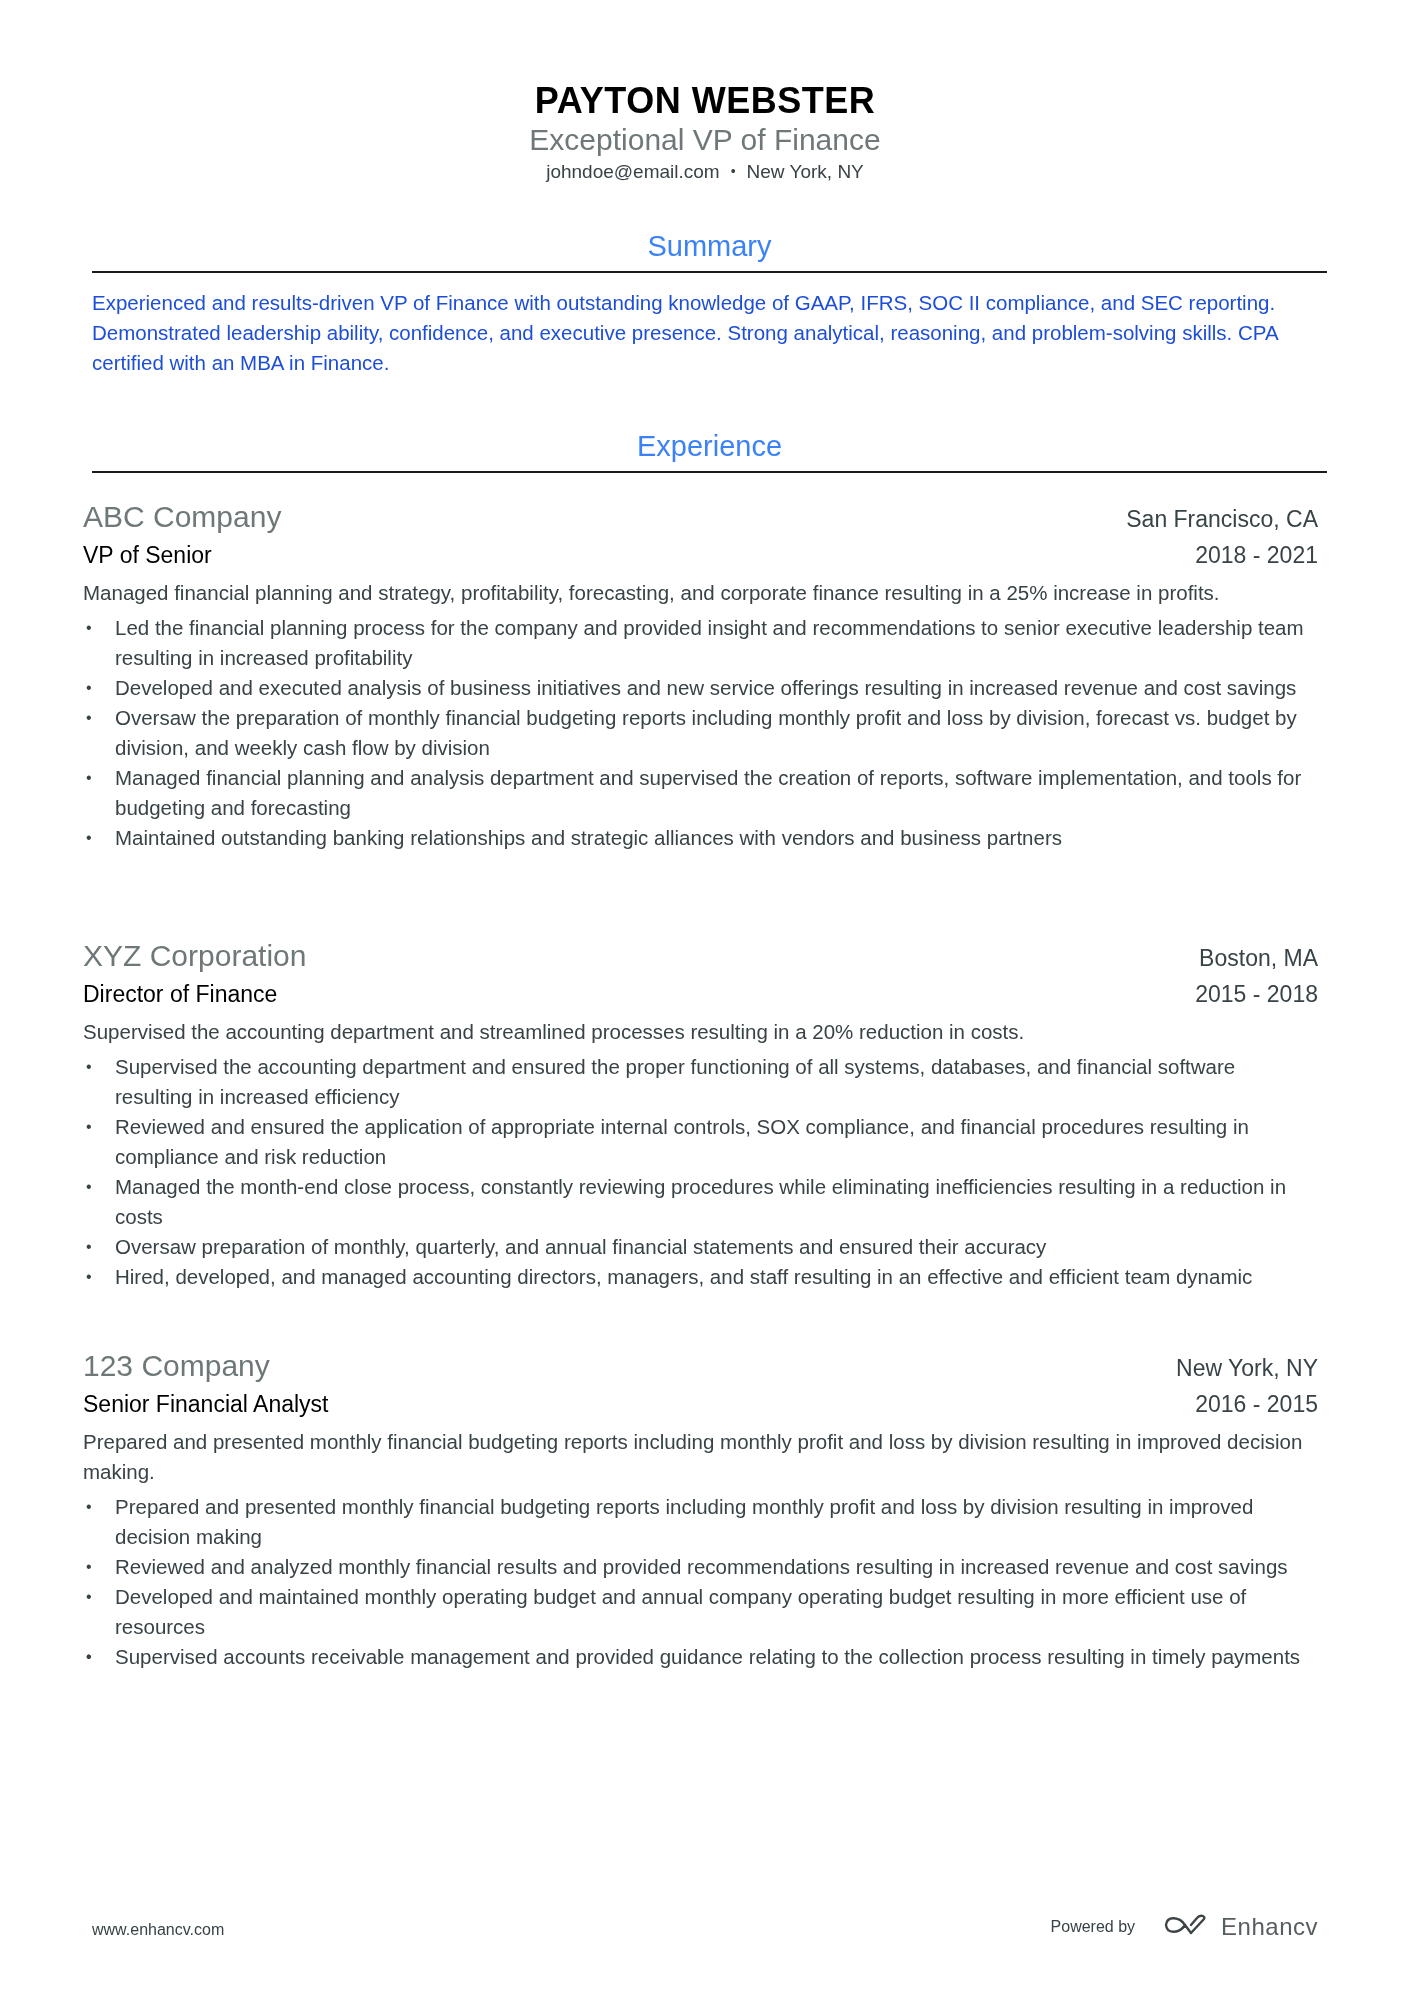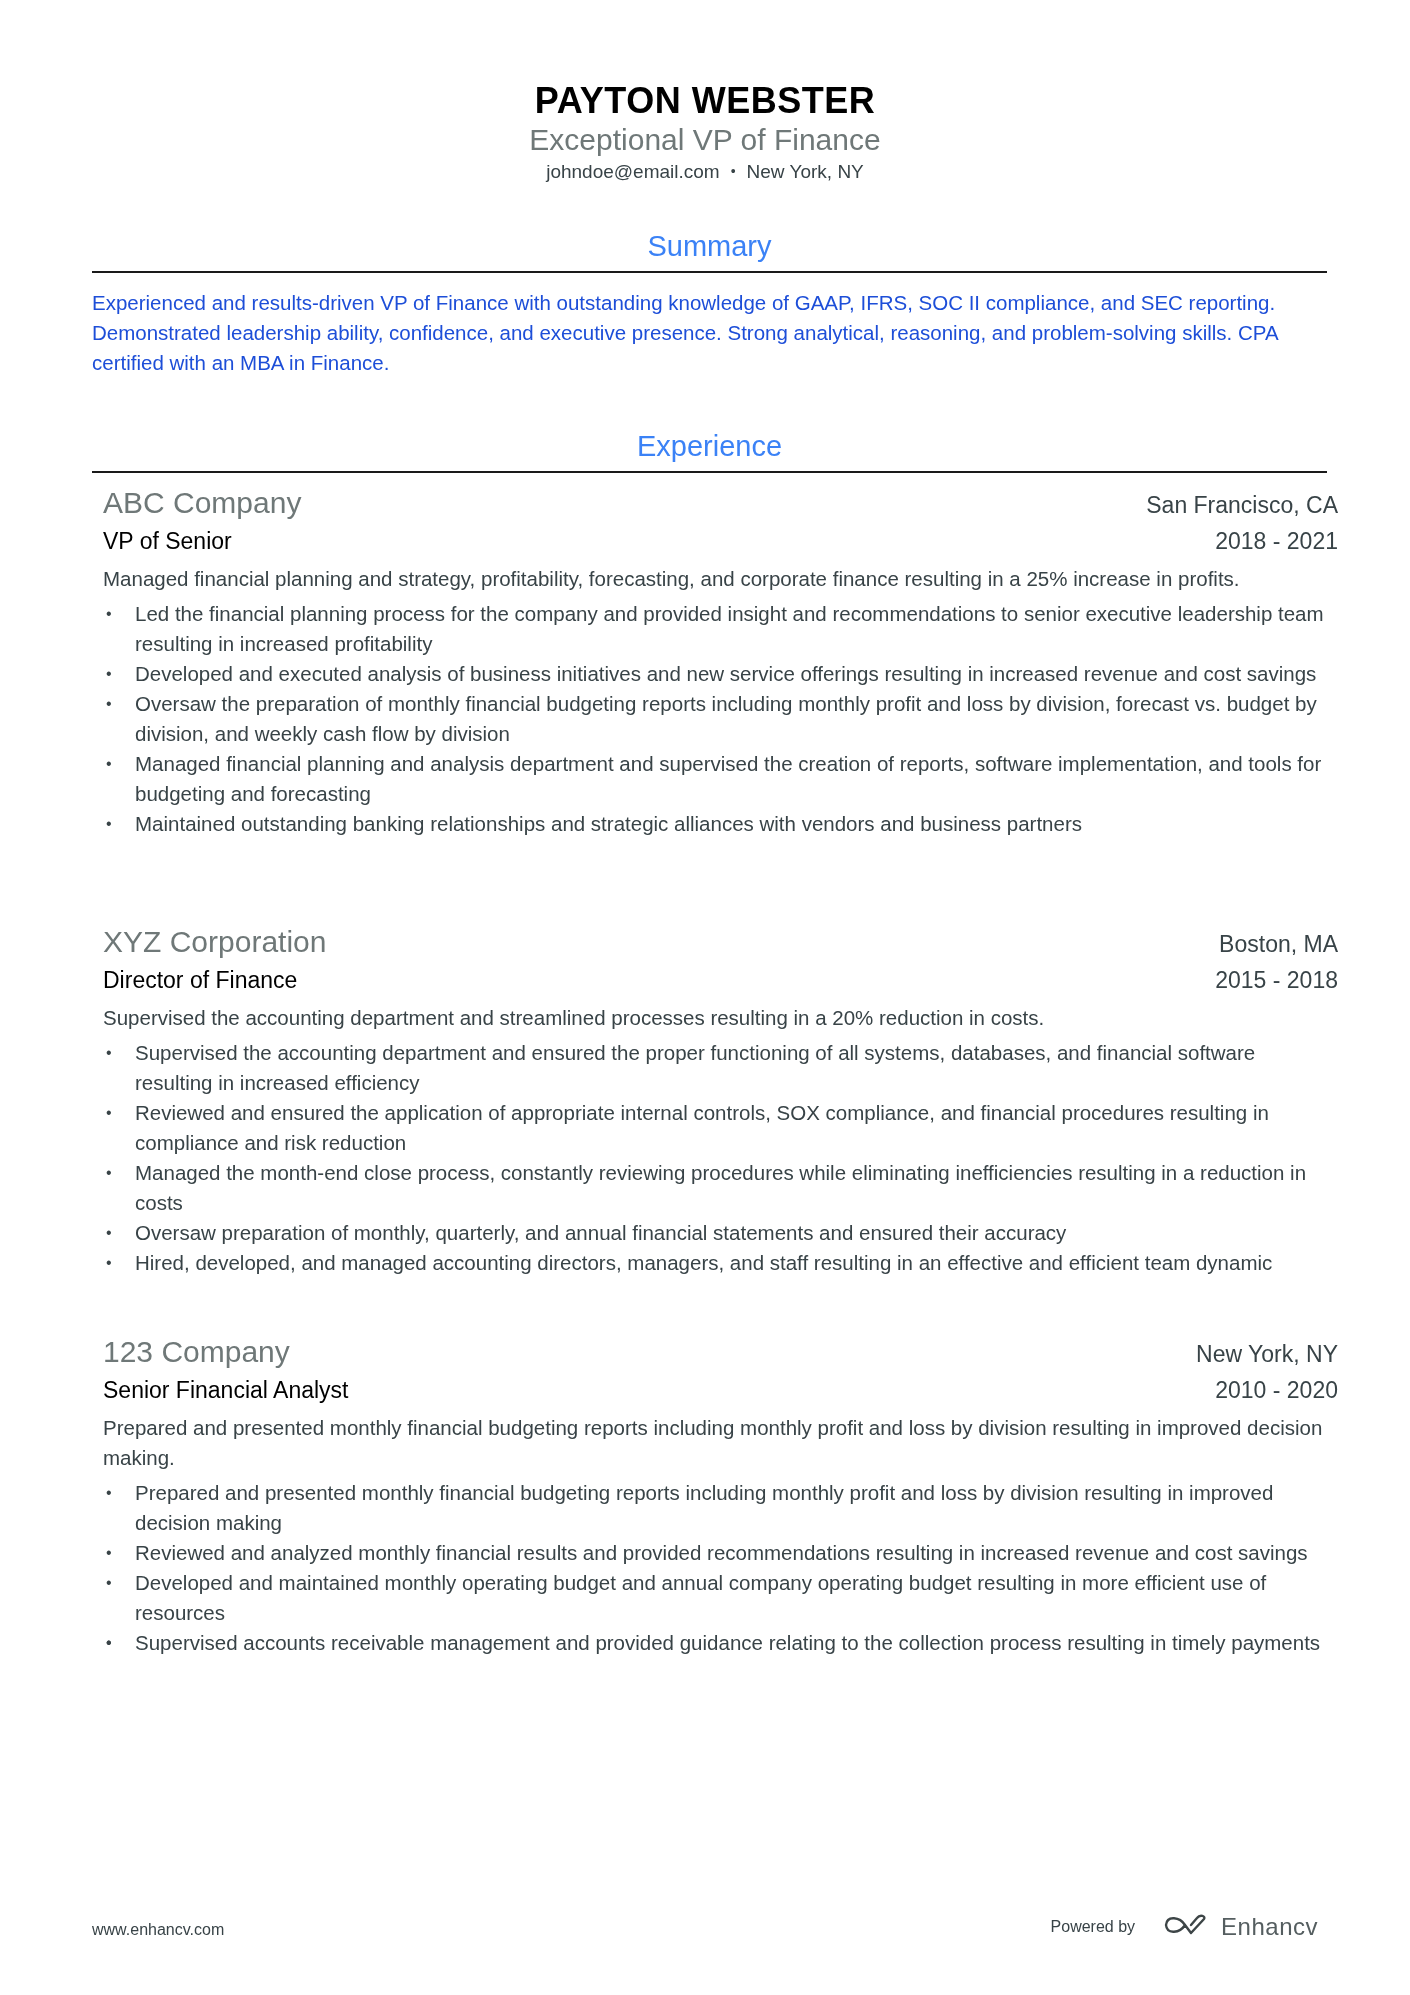--- a/index.html
+++ b/index.html
@@ -11,21 +11,21 @@
   .title { top: 121px; font-size: 30px; color: #6f7878; line-height: 38px; }
   .contact { top: 160px; font-size: 19px; color: #384347; line-height: 24px; }
   .contact .dot { margin: 0 11px; font-size: 14px; position: relative; top: -2px; }
 
   .section-head { position: absolute; left: 92px; width: 1235px; text-align: center;
                   font-size: 29px; color: #3b82f6; line-height: 34px; }
   .rule { position: absolute; left: 92px; width: 1235px; height: 2px; background: #1a1a1a; }
 
   .para { position: absolute; left: 92px; width: 1240px; font-size: 20.5px; line-height: 30px; color: #1d4ed8; margin: 0; }
 
-  .job { position: absolute; left: 103px; width: 1235px; }
+  .job { position: absolute; left: 83px; width: 1235px; margin-top: 14px; }
   .job-row { display: flex; justify-content: space-between; align-items: baseline; }
   .company { font-size: 30px; color: #6f7878; line-height: 38px; }
   .location { font-size: 23px; color: #384347; line-height: 38px; }
   .role { font-size: 23px; color: #000; line-height: 34px; }
   .dates { font-size: 23px; color: #384347; line-height: 34px; }
   .job-desc { font-size: 20.5px; line-height: 30px; color: #384347; margin: 6px 0 5px 0; }
   ul.bullets { list-style: none; margin: 0; padding: 0; }
   ul.bullets li { position: relative; padding-left: 32px; font-size: 20.5px; line-height: 30px; color: #384347; padding-right: 8px; }
   ul.bullets li .b { position: absolute; left: 3px; top: 0; font-size: 16px; }
 
@@ -91,21 +91,21 @@
     </ul>
   </div>
 
   <div class="job" style="top:1333px;">
     <div class="job-row">
       <span class="company">123 Company</span>
       <span class="location">New York, NY</span>
     </div>
     <div class="job-row">
       <span class="role">Senior Financial Analyst</span>
-      <span class="dates">2010 - 2020</span>
+      <span class="dates">2016 - 2015</span>
     </div>
     <div class="job-desc">Prepared and presented monthly financial budgeting reports including monthly profit and loss by division resulting in improved decision making.</div>
     <ul class="bullets">
       <li><span class="b">•</span><span>Prepared and presented monthly financial budgeting reports including monthly profit and loss by division resulting in improved decision making</span></li>
       <li><span class="b">•</span><span>Reviewed and analyzed monthly financial results and provided recommendations resulting in increased revenue and cost savings</span></li>
       <li><span class="b">•</span><span>Developed and maintained monthly operating budget and annual company operating budget resulting in more efficient use of resources</span></li>
       <li><span class="b">•</span></li>
       <li><span class="b">•</span><span>Supervised accounts receivable management and provided guidance relating to the collection process resulting in timely payments</span></li>
     </ul>
   </div>

